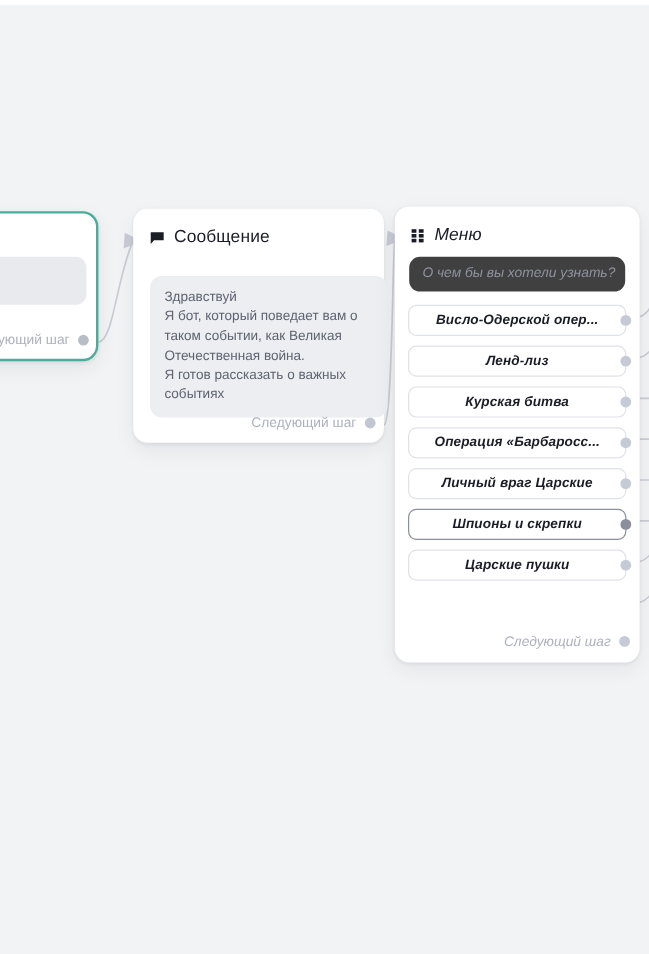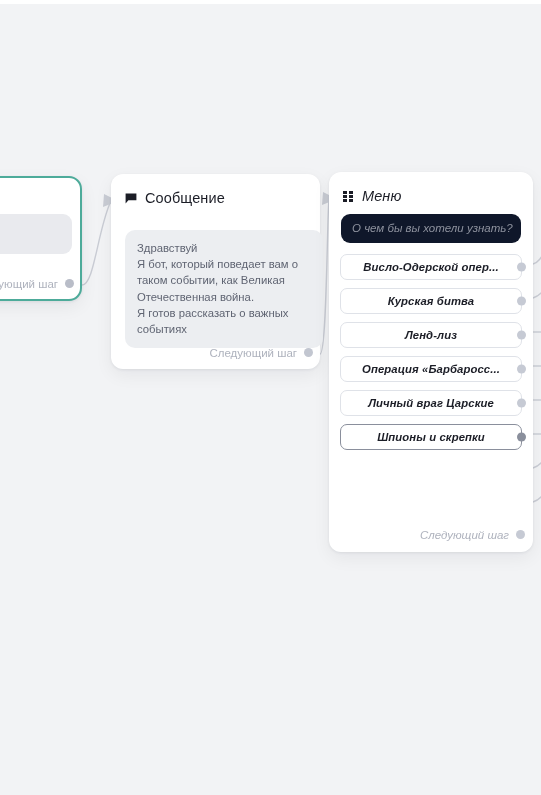--- a/index.html
+++ b/index.html
@@ -166,21 +166,21 @@
     width: 204px;
     height: 380px;
     font-style: italic;
   }
   #node-menu .question {
     position: absolute;
     left: 12px;
     top: 42px;
     width: 180px;
     height: 29px;
-    background: #0f172a;
+    background: #404040;
     border-radius: 9px;
   }
   #node-menu .question span {
     position: absolute;
     left: 11px;
     top: 7px;
     font-size: 11.5px;
     color: #8e929e;
     line-height: 15px;
     white-space: nowrap;
@@ -316,37 +316,41 @@
     <div class="question">
       <span>О чем бы вы хотели узнать?</span>
     </div>
 
     <div id="menu-options">
         <div class="opt">
           <span class="lbl">Висло-Одерской опер...</span>
           <span class="port"></span>
         </div>
         <div class="opt">
+          <span class="lbl">Ленд-лиз</span>
+          <span class="port"></span>
+        </div>
+        <div class="opt">
           <span class="lbl">Курская битва</span>
-          <span class="port"></span>
-        </div>
-        <div class="opt">
-          <span class="lbl">Ленд-лиз</span>
           <span class="port"></span>
         </div>
         <div class="opt">
           <span class="lbl">Операция «Барбаросс...</span>
           <span class="port"></span>
         </div>
         <div class="opt">
           <span class="lbl">Личный враг Царские</span>
           <span class="port"></span>
         </div>
         <div class="opt selected">
           <span class="lbl">Шпионы и скрепки</span>
+          <span class="port"></span>
+        </div>
+        <div class="opt">
+          <span class="lbl">Царские пушки</span>
           <span class="port"></span>
         </div>
       </div>
 
     <div class="nextstep">Следующий шаг</div>
     <div class="port-bottom"></div>
   </div>
 
 </div>
 

